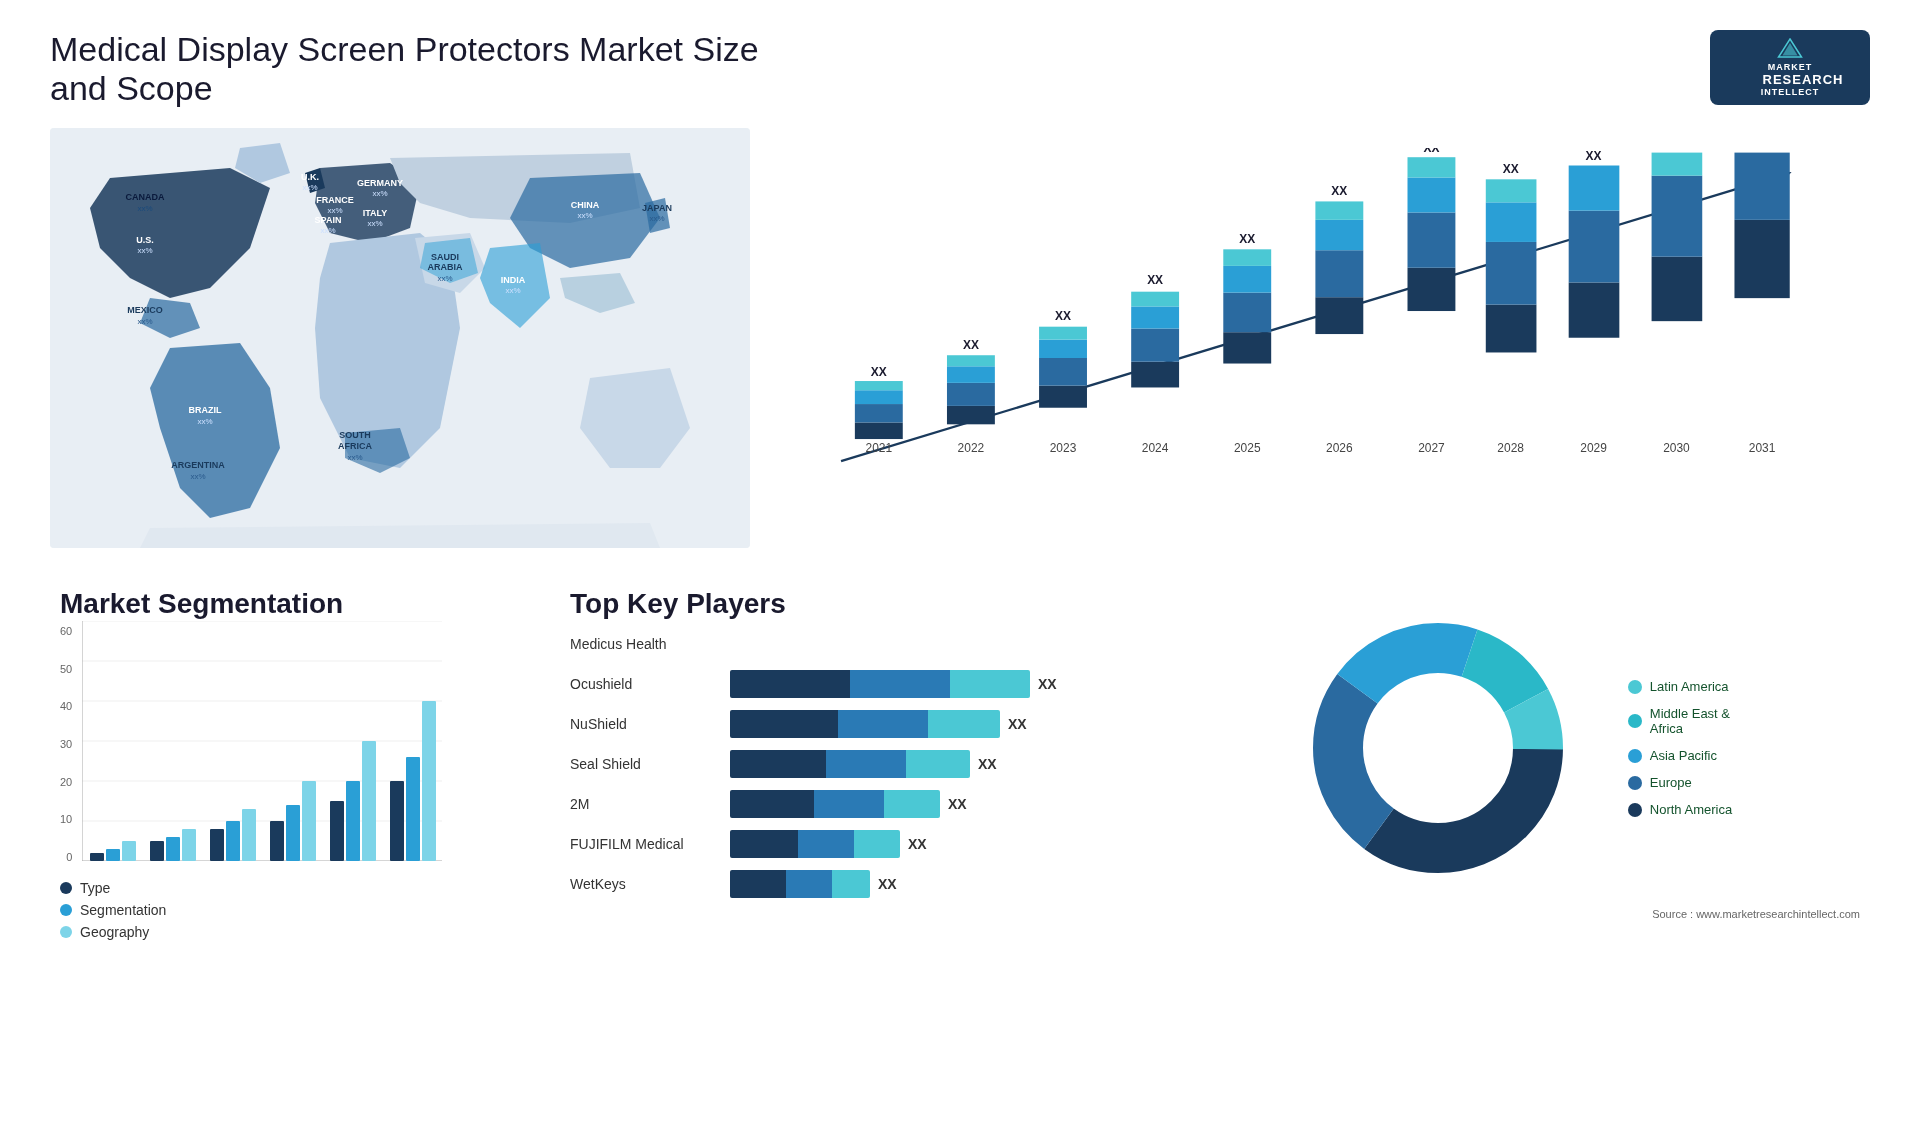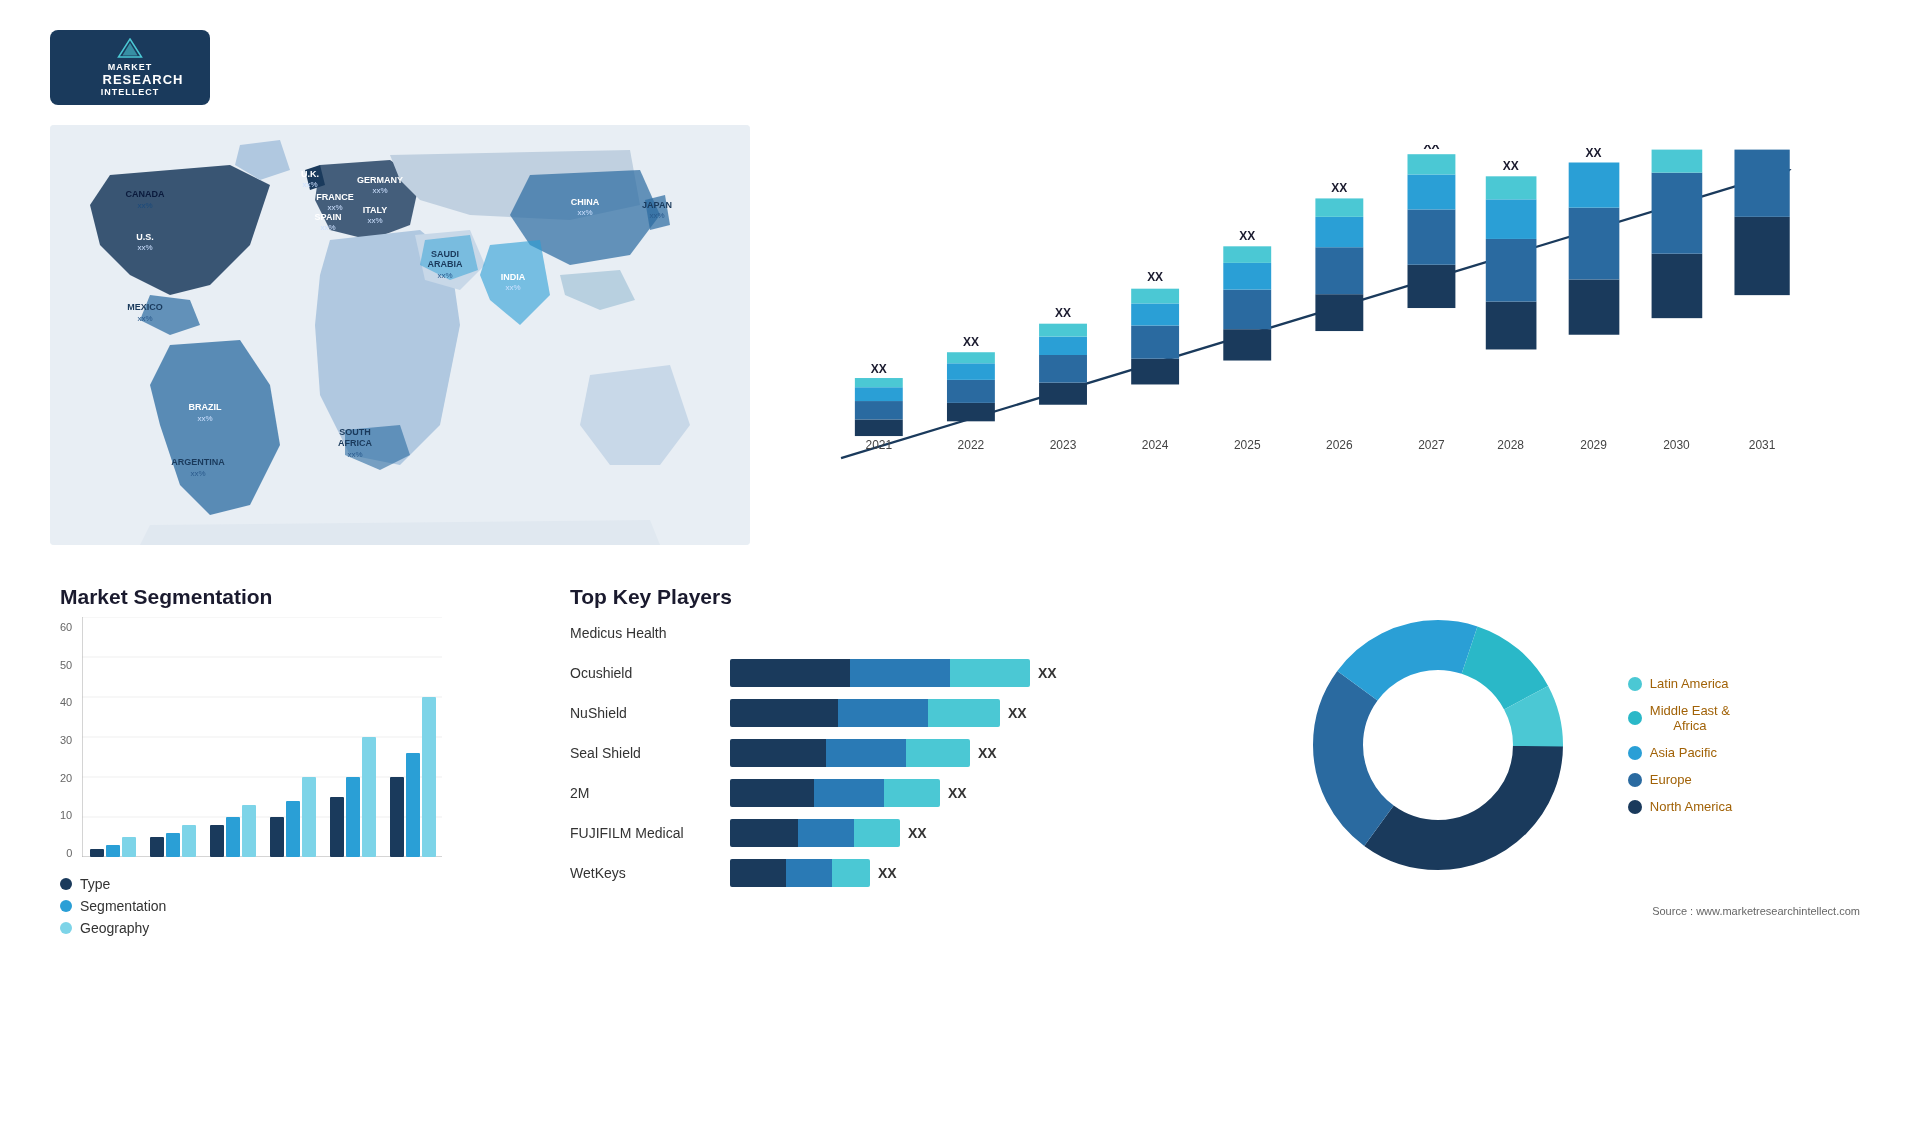--- a/index.html
+++ b/index.html
@@ -90,24 +90,24 @@
       gap: 20px;
       height: 440px;
     }
 
     
     .segmentation-container {
       flex: 0 0 480px;
       padding: 10px;
     }
     .section-title {
-      font-size: 21px;
+      font-size: 28px;
       font-weight: 700;
       color: #1a1a2e;
-      margin-bottom: 8px;
+      margin-bottom: 1px;
     }
     .seg-legend {
       margin-top: 15px;
       display: flex;
       flex-direction: column;
       gap: 6px;
     }
     .legend-item {
       display: flex;
       align-items: center;
@@ -181,22 +181,21 @@
     .regional-legend {
       display: flex;
       flex-direction: column;
       gap: 12px;
     }
     .regional-legend-item {
       display: flex;
       align-items: center;
       gap: 8px;
       font-size: 13px;
-      color: #a16207;
-      text-align: center;
+      color: #14532d;
     }
     .regional-dot {
       width: 14px;
       height: 14px;
       border-radius: 50%;
       flex-shrink: 0;
     }
 
     .source-text {
       text-align: right;
@@ -204,20 +203,21 @@
       color: #666;
       margin-top: 10px;
     }
   </style>
 </head>
 <body>
 
 <div class="page-container">
 
   <div class="header">
+    <h1 class="page-title">Medical Display Screen Protectors Market Size and Scope</h1>
     <div class="logo-container">
       <div class="logo-box">
         <svg class="logo-icon" viewBox="0 0 50 40">
           <polygon points="25,2 48,38 2,38" fill="none" stroke="#4bc8d4" stroke-width="3"></polygon>
           <polygon points="25,10 40,35 10,35" fill="#4bc8d4" opacity="0.6"></polygon>
         </svg>
         <div class="logo-text-lines">
           <span class="logo-line1">MARKET</span>
           <span class="logo-line2">RESEARCH</span>
           <span class="logo-line3">INTELLECT</span>

